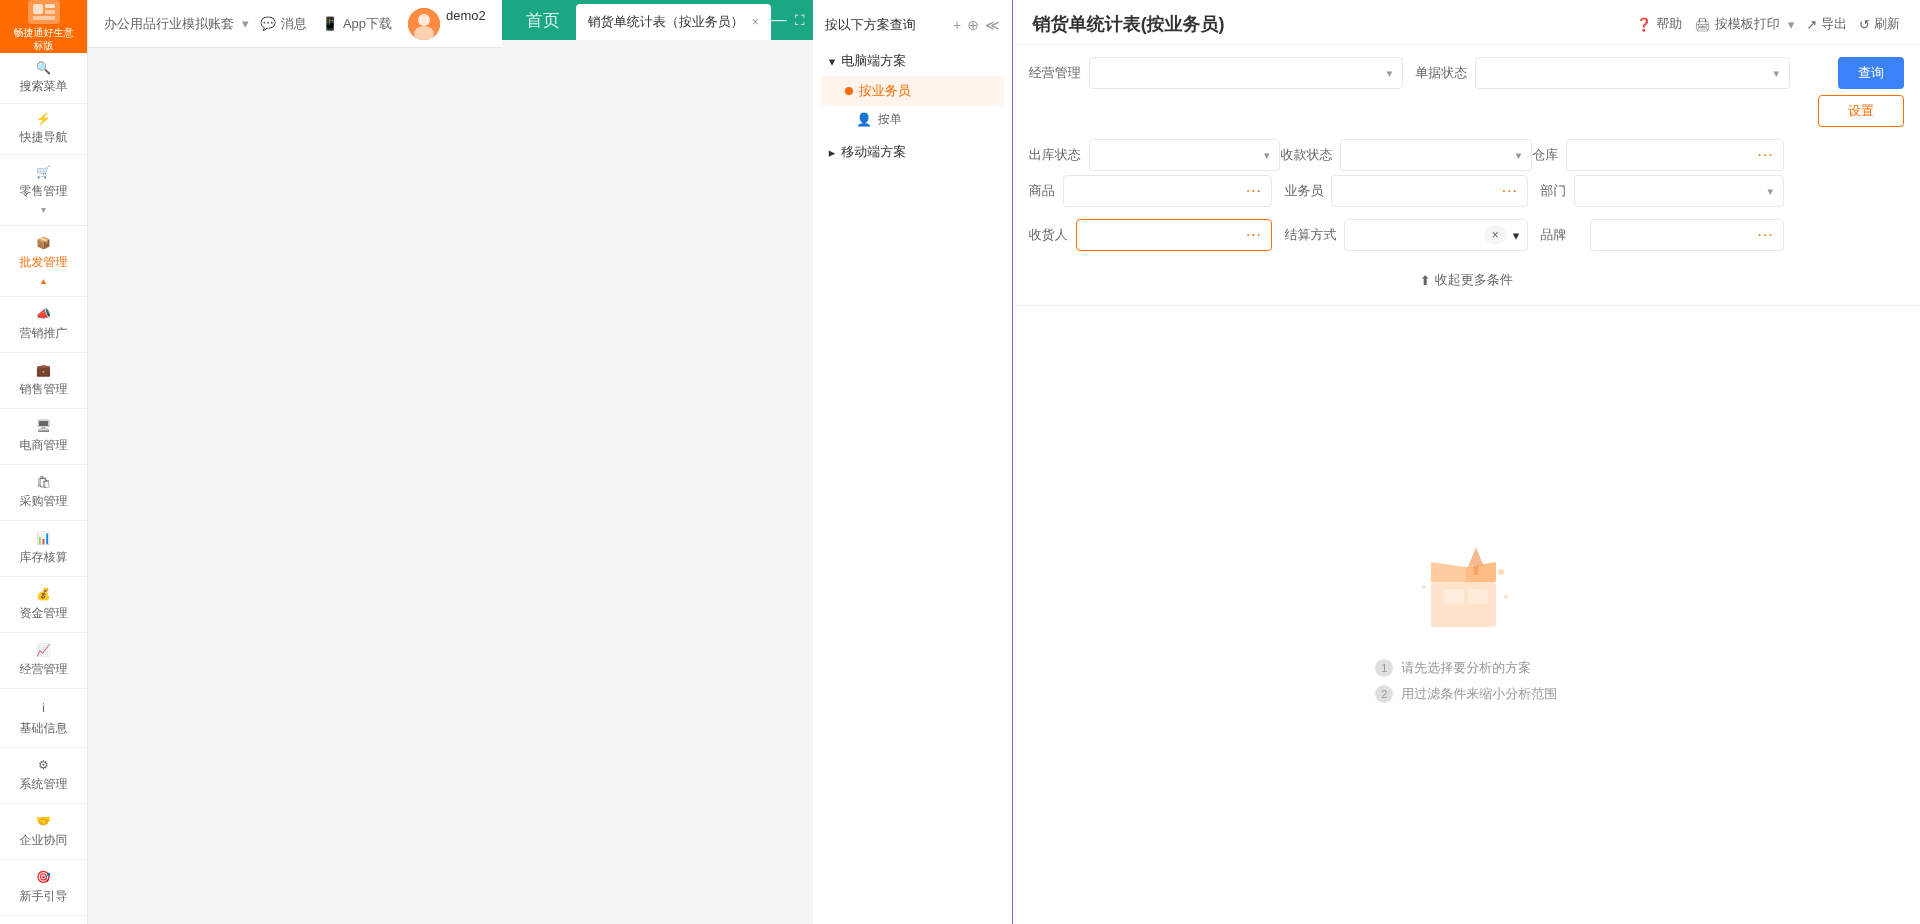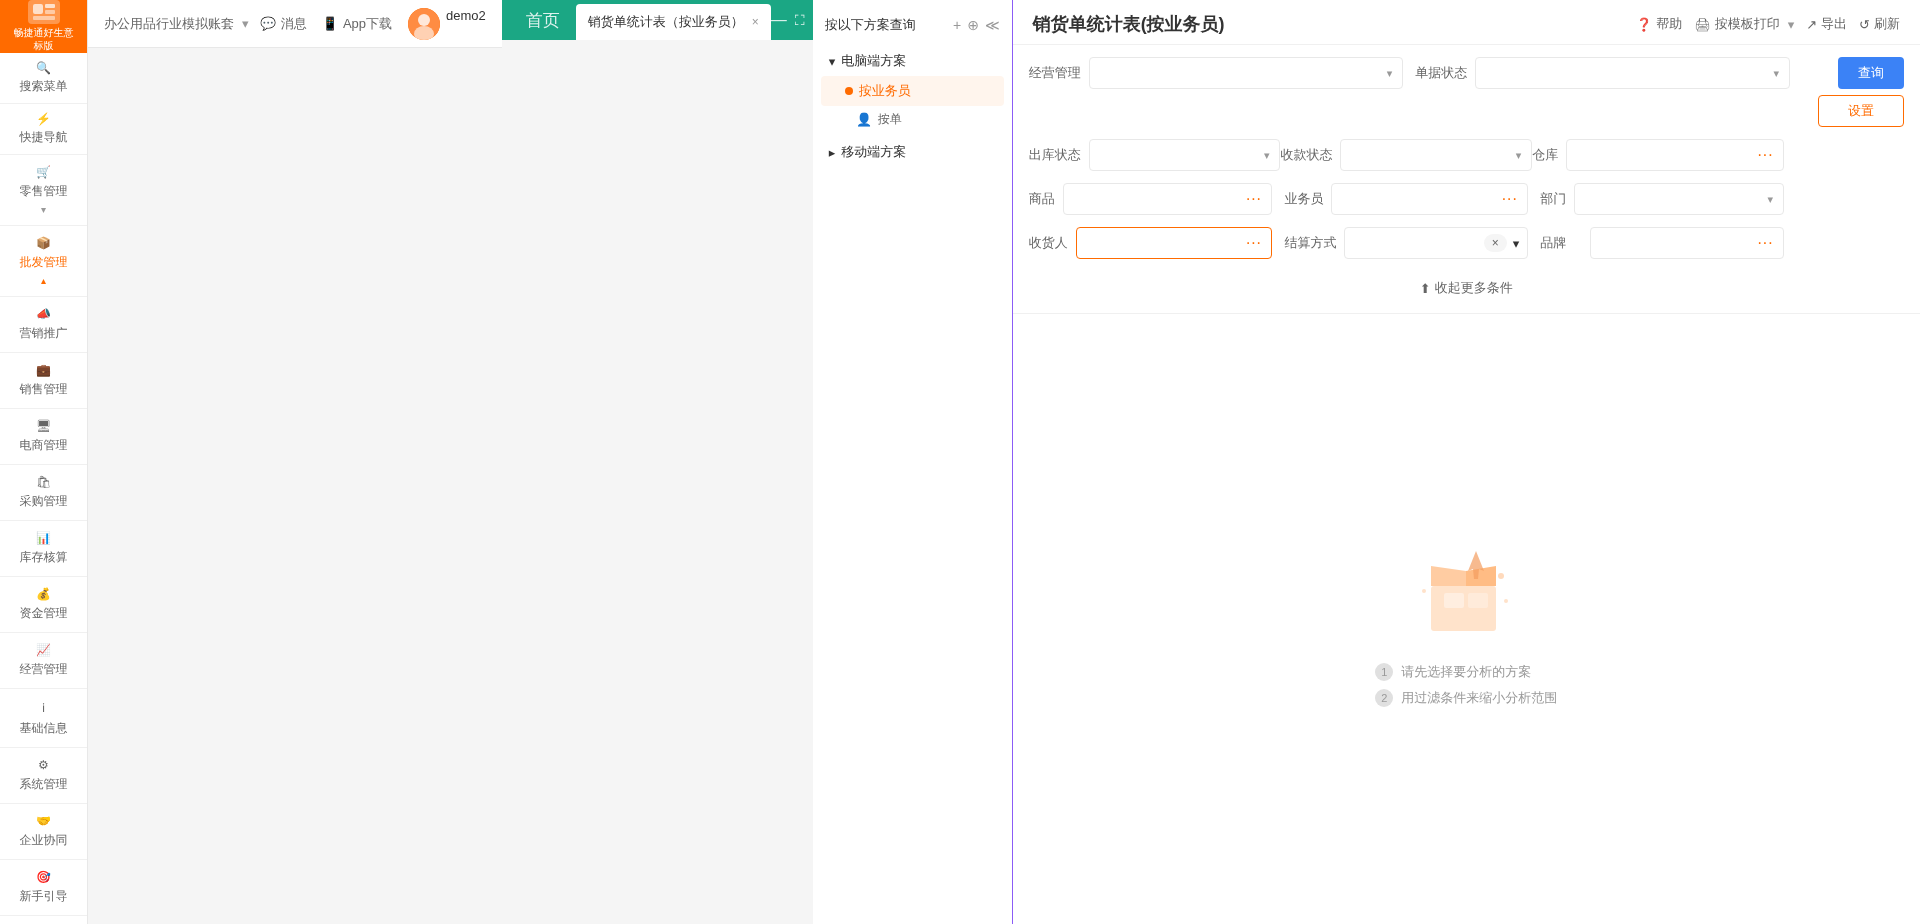--- a/index.html
+++ b/index.html
@@ -698,21 +698,21 @@
               <span class="arr">▾</span>
             </div>
           </div>
 
           <div class="right-actions">
             <button class="btn-query">查询</button>
             <button class="btn-settings">设置</button>
           </div>
         </div>
 
-        <div style="display:flex;align-items:center;margin-bottom:12px;">
+        <div style="display:flex;align-items:center;margin-bottom:4px;">
           <div style="display:flex;align-items:center;gap:8px;flex:1;">
             <span class="input-label">出库状态</span>
             <div class="select-box">
               <span class="select-box-text"></span>
               <span class="arr">▾</span>
             </div>
           </div>
           <div style="display:flex;align-items:center;gap:8px;flex:1;">
             <span class="input-label">收款状态</span>
             <div class="select-box">

